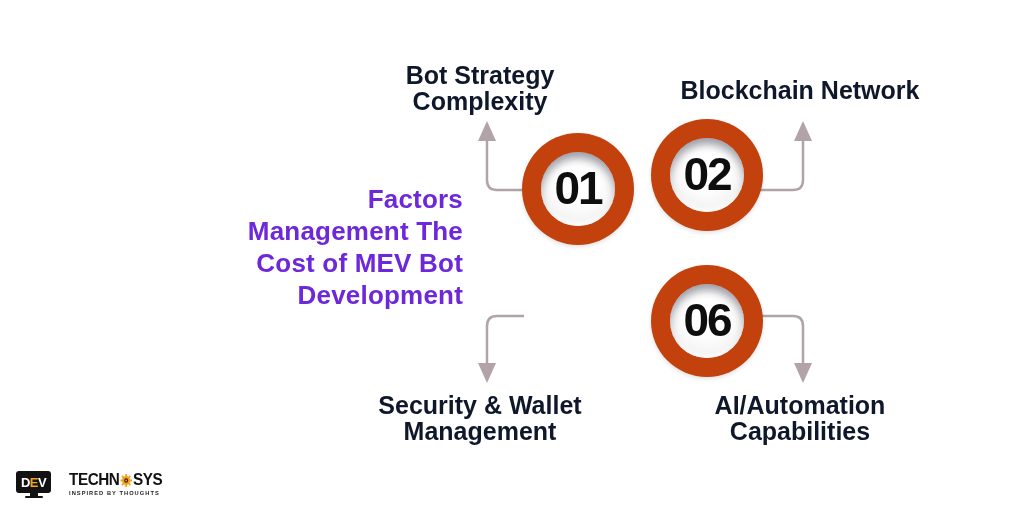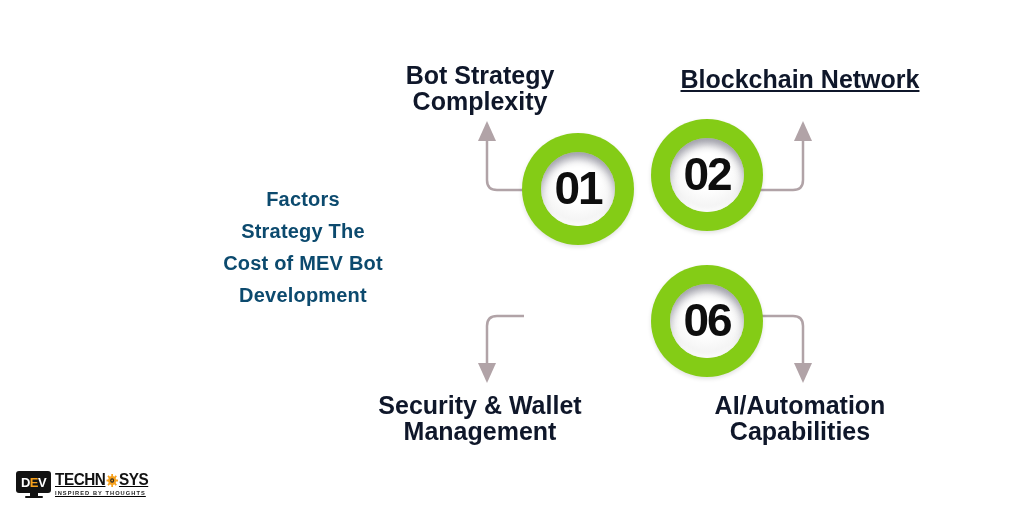--- a/index.html
+++ b/index.html
@@ -3,39 +3,39 @@
 <meta charset="utf-8">
 <style>
   html,body{margin:0;padding:0;background:#ffffff;}
   .canvas{
     position:relative;width:1014px;height:507px;background:#ffffff;
     font-family:"Liberation Sans",sans-serif;overflow:hidden;
   }
   
   .main-title{
     position:absolute;left:143px;top:183px;width:320px;
-    text-align:center;font-size:20px;font-weight:bold;line-height:32px;
-    color:#0c4a6e;letter-spacing:.2px;
+    text-align:right;font-size:26px;font-weight:bold;line-height:32px;
+    color:#6d28d9;letter-spacing:.2px;
   }
   
   .factor-label{
     position:absolute;width:300px;text-align:center;
     font-size:25px;font-weight:bold;line-height:26px;color:#0f172a;
   }
   .label-pos-1{left:330px;top:62px;}
-  .label-pos-2{left:650px;top:66px;text-decoration:underline;}
+  .label-pos-2{left:650px;top:77px;}
   .label-pos-3{left:330px;top:392px;}
   .label-pos-4{left:650px;top:392px;}
   .factor-label span{display:block;}
   
   .arrow-layer{position:absolute;left:0;top:0;width:1014px;height:507px;}
   
   .step-circle{
     position:absolute;width:112px;height:112px;border-radius:50%;
-    background:#84cc16;display:flex;align-items:center;justify-content:center;
+    background:#c2410c;display:flex;align-items:center;justify-content:center;
     box-shadow:0 2px 4px rgba(0,0,0,.12);
   }
   .circle-pos-1{left:522px;top:133px;}
   .circle-pos-2{left:651px;top:119px;}
   .circle-pos-3{left:522px;top:265px;}
   .circle-pos-4{left:651px;top:265px;}
   .step-circle-inner{
     width:74px;height:74px;border-radius:50%;
     background:radial-gradient(circle at 50% 42%, #ffffff 35%, #f0f0f0 78%, #e9e9e9 100%);
     box-shadow:inset 0 7px 9px -1px rgba(30,30,55,.42), inset 0 -3px 4px rgba(255,255,255,.85);
@@ -55,21 +55,21 @@
   .logo-monitor .ml-white{color:#ffffff;}
   .logo-monitor .ml-accent{color:#F7A01B;}
   .monitor-stand{
     position:absolute;left:50%;bottom:-3px;transform:translateX(-50%);
     width:8px;height:3px;background:#121212;
   }
   .monitor-base{
     position:absolute;left:50%;bottom:-5px;transform:translateX(-50%);
     width:18px;height:2px;background:#121212;border-radius:1px;
   }
-  .logo-text{margin-left:4px;text-decoration:underline;}
+  .logo-text{margin-left:18px;}
   .brand-row{
     display:flex;align-items:center;font-size:17px;font-weight:bold;color:#121212;
     letter-spacing:-.5px;transform:scaleX(.9);transform-origin:left;line-height:18px;
   }
   .brand-row .gear{margin:0 1px;display:inline-flex;}
   .logo-tagline{
     font-size:6px;font-weight:bold;letter-spacing:1.1px;color:#222222;
     transform:scaleX(.95);transform-origin:left;white-space:nowrap;margin-top:1px;
   }
 </style>
@@ -88,21 +88,21 @@
     <g fill="#B1A3A7">
       <polygon points="487,121 478,141 496,141"></polygon>
       <polygon points="803,121 794,141 812,141"></polygon>
       <polygon points="487,383 478,363 496,363"></polygon>
       <polygon points="803,383 794,363 812,363"></polygon>
     </g>
   </svg>
 
   <div class="main-title">
     <span style="display:block">Factors</span>
-    <span style="display:block">Strategy The</span>
+    <span style="display:block">Management The</span>
     <span style="display:block">Cost of MEV Bot</span>
     <span style="display:block">Development</span>
   </div>
 
   <div class="factor-label label-pos-1">
     <span>Bot Strategy</span>
     <span>Complexity</span>
   </div>
   <div class="factor-label label-pos-2">
     <span>Blockchain Network</span>

